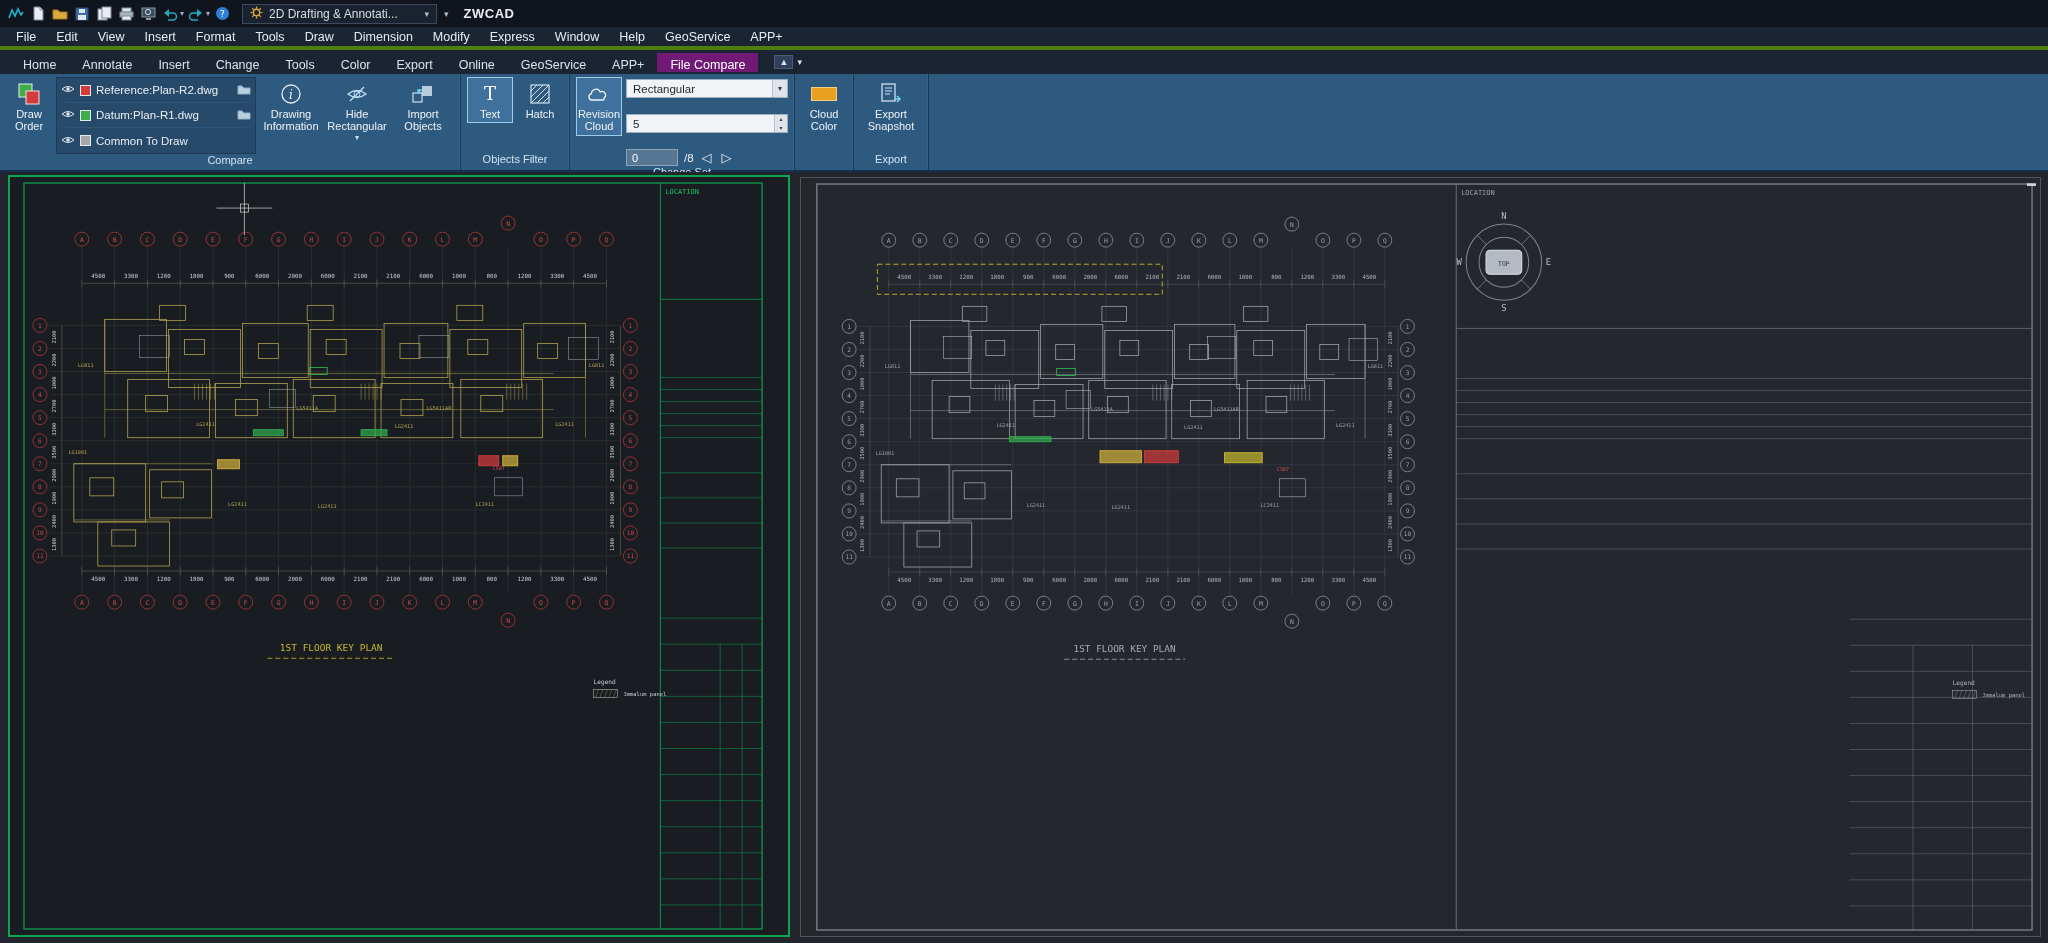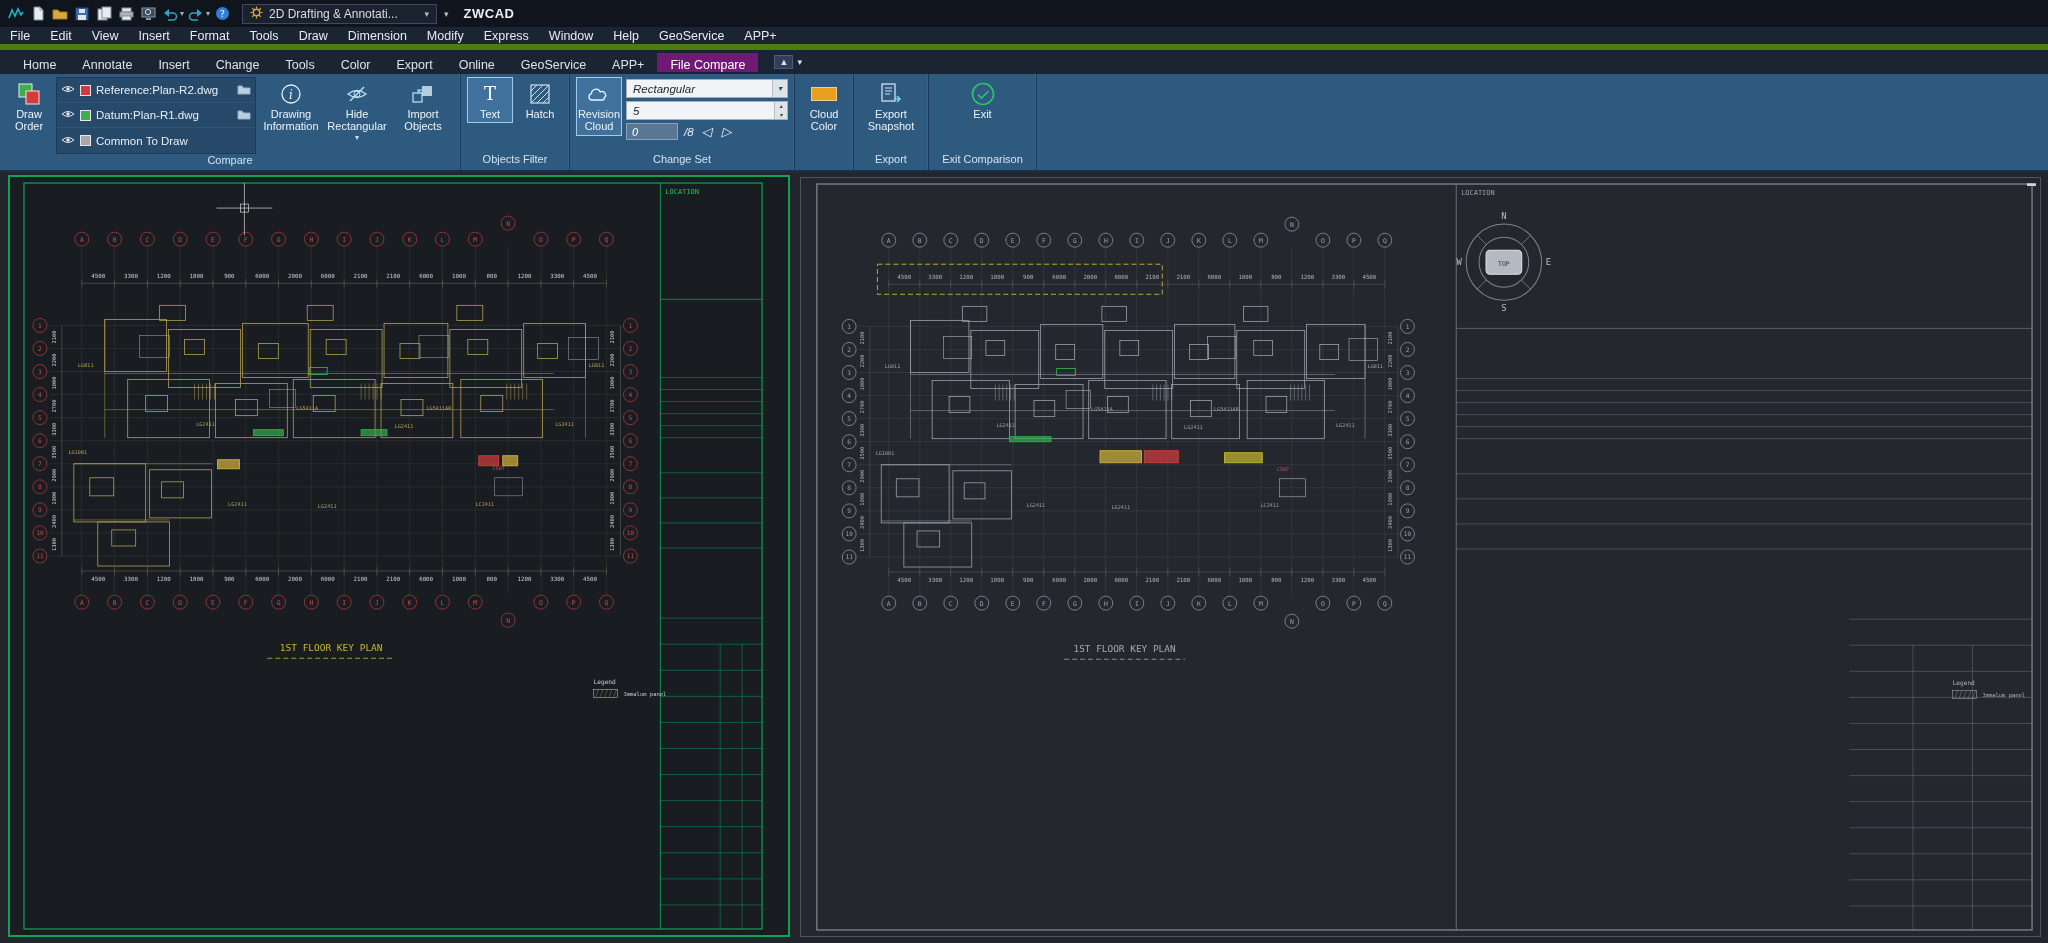--- a/index.html
+++ b/index.html
@@ -11,49 +11,49 @@
   .titlebar { height:27px; background:#10151d; display:flex; align-items:center; padding:0 6px; gap:2px; }
   .qicon { width:20px; height:20px; display:flex; align-items:center; justify-content:center; }
   .qicon svg { display:block; }
   .tb-caret { color:#9fb0c0; font-size:8px; margin-left:-2px; }
   .ws { display:flex; align-items:center; gap:6px; background:#1a2230; border:1px solid #3b4a5e; height:20px; padding:0 7px; color:#d7dde4; font-size:12px; margin-left:8px; min-width:195px; }
   .ws .caret { margin-left:auto; color:#aebbc9; font-size:9px; }
   .overflow-caret { color:#aebbc9; font-size:9px; padding:0 5px; }
   .app-title { color:#eaeef3; font-size:13px; font-weight:bold; letter-spacing:.5px; margin-left:8px; }
 
   
-  .menubar { height:23px; background:#1b2433; display:flex; align-items:center; border-bottom:6px solid #4d7c0f; }
+  .menubar { height:23px; background:#1b2433; display:flex; align-items:center; padding-left:6px; border-bottom:4px solid #4d7c0f; }
   .menu-item { color:#e6ebf1; font-size:12.5px; padding:0 10px; cursor:default; }
 
   
   .tabbar { height:24px; background:#1b2433; display:flex; align-items:center; padding-left:10px; }
   .tab { color:#dde3ea; font-size:12.5px; padding:5px 13px 0 13px; cursor:default; }
   .tab.active { background:#701a75; color:#ffffff; }
   .rib-toggle { display:flex; align-items:center; gap:4px; margin-left:16px; color:#dfe7ee; font-size:9px; }
   .rib-toggle .box { background:#31405a; border:1px solid #4a5c78; padding:1px 4px; }
 
   
   .ribbon { height:98px; background:#2e5a80; display:flex; border-bottom:2px solid #123250; }
   .rpanel { display:flex; flex-direction:column; border-right:1px solid rgba(10,34,56,.6); box-shadow:inset -1px 0 0 rgba(255,255,255,.05); }
   .rpc { flex:1; display:flex; align-items:flex-start; padding:3px 6px 0 6px; gap:4px; }
   .rlabel { height:17px; text-align:center; color:#d4e3f1; font-size:11px; }
   .bigbtn { display:flex; flex-direction:column; align-items:center; width:62px; padding:2px 2px; color:#eef3f8; font-size:11px; line-height:1.12; text-align:center; border:1px solid transparent; }
   .bigbtn .ric { height:28px; display:flex; align-items:center; justify-content:center; }
   .bigbtn.active { background:#40719c; border:1px solid #9ccbec; }
   .bigbtn .dd { font-size:8px; color:#cfe0ee; margin-top:1px; }
   .narrow { width:46px; }
   .cmp-rows { width:200px; background:#27496a; border:1px solid #1d3a57; display:flex; flex-direction:column; }
-  .cmp-row { display:flex; align-items:center; gap:5px; height:25px; padding:0 4px; border-bottom:1px solid #2e567c; color:#e9eff5; font-size:11.5px; }
+  .cmp-row { display:flex; align-items:center; gap:5px; height:25px; padding:0 4px; border-bottom:1px solid #2e567c; color:#e9eff5; font-size:11.5px;border-radius:11px; }
   .cmp-row:last-child { border-bottom:none; }
   .sw { width:11px; height:11px; border:1px solid #e4e9ee; flex:none; }
   .sw-red { background:#d43c3c; }
   .sw-green { background:#3fae4a; }
   .sw-gray { background:#a8a8a8; }
   .cmp-label { flex:1; white-space:nowrap; overflow:hidden; }
-  .cs-controls { display:flex; flex-direction:column; gap:3px; width:162px; padding-top:2px;font-style:italic; }
+  .cs-controls { display:flex; flex-direction:column; gap:16px; width:162px; padding-top:2px; }
   .dropdown, .spinbox { height:19px; background:#f1f3f6; color:#23282e; font-size:11.5px; display:flex; align-items:center; border:1px solid #9db0c0; }
   .dropdown span.val, .spinbox span.val { flex:1; padding-left:6px; }
   .dd-caret { width:15px; align-self:stretch; background:#dfe4e9; border-left:1px solid #b8c0c8; color:#39424c; font-size:8px; display:flex; align-items:center; justify-content:center; }
   .spin-arrows { width:13px; align-self:stretch; display:flex; flex-direction:column; border-left:1px solid #b8c0c8; background:#dfe4e9; color:#39424c; }
   .spin-arrows span { flex:1; font-size:6px; line-height:1; display:flex; align-items:center; justify-content:center; }
   .cs-row { display:flex; align-items:center; gap:6px; }
   .idx { width:52px; height:17px; background:#587795; border:1px solid #8aa3b9; color:#fff; font-size:11px; display:flex; align-items:center; padding-left:5px; }
   .slash { color:#eaf1f8; font-size:11.5px; }
   .navbtn { color:#e8f0f8; font-size:13px; padding:0 2px; }
   .cc-swatch { width:26px; height:14px; background:#e8a01e; border:1px solid #f2d08c; }
@@ -350,34 +350,20 @@
                 <path d="M6 6h7 M6 9h7 M6 12h5" stroke="#cfe0ee"></path>
                 <path d="M15 17 h6 M18 14 l3 3 -3 3" stroke="#7fd0f0" fill="none" stroke-width="1.5"></path>
               </svg>
           </span>
           <span>Export Snapshot</span>
         </div>
       </div>
       <div class="rlabel">Export</div>
     </div>
 
-    <div class="rpanel" style="width:108px;">
-      <div class="rpc" style="justify-content:center;">
-        <div class="bigbtn">
-          <span class="ric">
-            <svg width="26" height="26" viewBox="0 0 26 26">
-                <circle cx="13" cy="13" r="10.5" fill="none" stroke="#2fc06a" stroke-width="1.7"></circle>
-                <path d="M8 13.5 l3.5 3.5 L18.5 10" stroke="#2fc06a" fill="none" stroke-width="1.7"></path>
-              </svg>
-          </span>
-          <span>Exit</span>
-        </div>
-      </div>
-      <div class="rlabel">Exit Comparison</div>
-    </div>
 
     <div style="flex:1;"></div>
   </div>
 
   <div class="main">
     <div class="viewport vp-left">
       <svg id="svgL" preserveAspectRatio="none" viewBox="0 0 780 756">
           <rect x="14" y="6" width="740" height="744" stroke="#0da352" stroke-width="1.2" fill="none"></rect>
           <line x1="652" y1="6" x2="652" y2="750" stroke="#0da352" stroke-width="0.9"></line>
           <text x="657" y="17" fill="#18c161" font-size="7" text-anchor="start" font-family="&quot;DejaVu Sans Mono&quot;, monospace">LOCATION</text>

